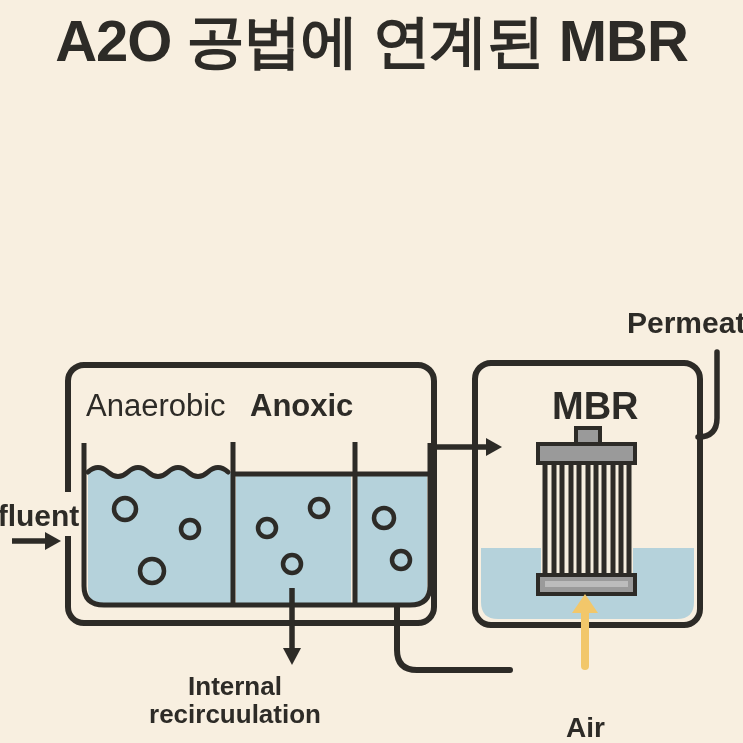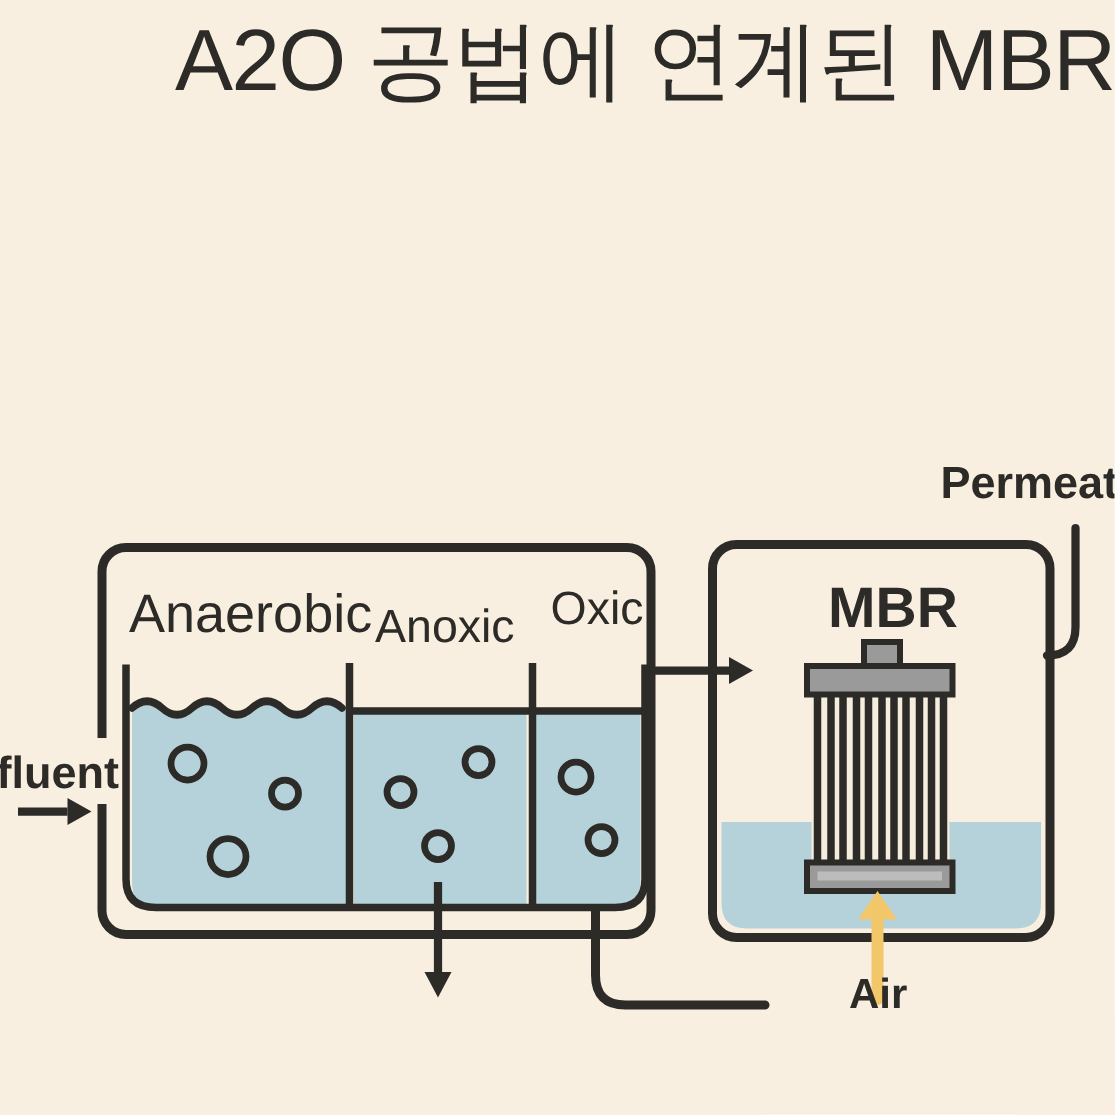--- a/index.html
+++ b/index.html
@@ -16,33 +16,33 @@
     position:relative;
     width:743px;height:743px;
     background:var(--background);
     overflow:hidden;
     font-family:"Liberation Sans", sans-serif;
     color:var(--ink);
   }
   .stage svg{position:absolute;left:0;top:0;}
   .title{
     position:absolute;left:0;right:0;top:8px;
-    text-align:right;
-    font-size:58px;font-weight:400;line-height:66px;
+    text-align:center;
+    font-size:58px;font-weight:700;line-height:66px;
     letter-spacing:-1px;
     color:var(--ink);
   }
   .lbl{position:absolute;white-space:nowrap;color:var(--ink);}
-  .lbl-anaerobic{left:86px;top:388px;font-size:36px;font-weight:500;}
-  .lbl-anoxic{left:250px;top:400px;font-size:31px;font-weight:400;}
+  .lbl-anaerobic{left:86px;top:388px;font-size:31px;font-weight:500;}
+  .lbl-anoxic{left:250px;top:388px;font-size:31px;font-weight:700;}
   .lbl-oxic{left:367px;top:388px;font-size:31px;font-weight:500;}
   .lbl-mbr{left:552px;top:385px;font-size:38px;font-weight:700;}
   .lbl-permeate{left:627px;top:306px;font-size:30px;font-weight:600;}
   .lbl-influent{left:-29px;top:499px;font-size:30px;font-weight:600;}
-  .lbl-air{left:566px;top:647px;font-size:28px;font-weight:600;}
+  .lbl-air{left:566px;top:712px;font-size:28px;font-weight:600;}
   .lbl-recirc{
     left:135px;top:672px;width:200px;
     text-align:center;font-size:26px;font-weight:600;line-height:28px;
     white-space:normal;position:absolute;color:var(--ink);
   }
   .stroke-ink{stroke:var(--ink);fill:none;}
   .fill-water{fill:var(--water);}
   .fill-ink{fill:var(--ink);}
   .fill-gray{fill:var(--membrane-gray);stroke:var(--ink);}
 </style>
@@ -133,19 +133,22 @@
     </g>
 
     <g>
       <path class="stroke-ink" stroke-width="5.5" d="M 12 541 L 45 541"></path>
       <polygon class="fill-ink" points="45,532 45,550 61,541"></polygon>
     </g>
   </svg>
 
   <div class="lbl lbl-anaerobic">Anaerobic</div>
   <div class="lbl lbl-anoxic">Anoxic</div>
-  <div class="lbl lbl-oxic">Oxic</div>
   <div class="lbl lbl-mbr">MBR</div>
   <div class="lbl lbl-permeate">Permeate</div>
   <div class="lbl lbl-influent">Influent</div>
   <div class="lbl lbl-air">Air</div>
+  <div class="lbl-recirc">
+    <div>Internal</div>
+    <div>recircuulation</div>
+  </div>
 
 </div>
 
 </body></html>

